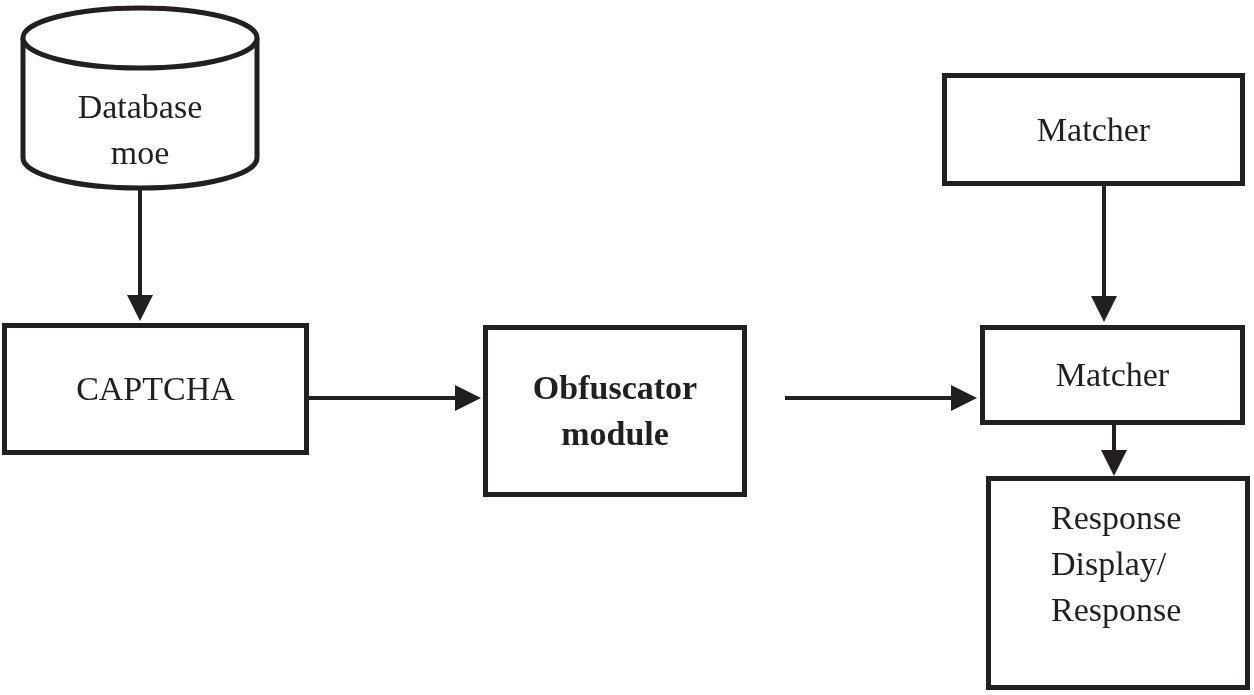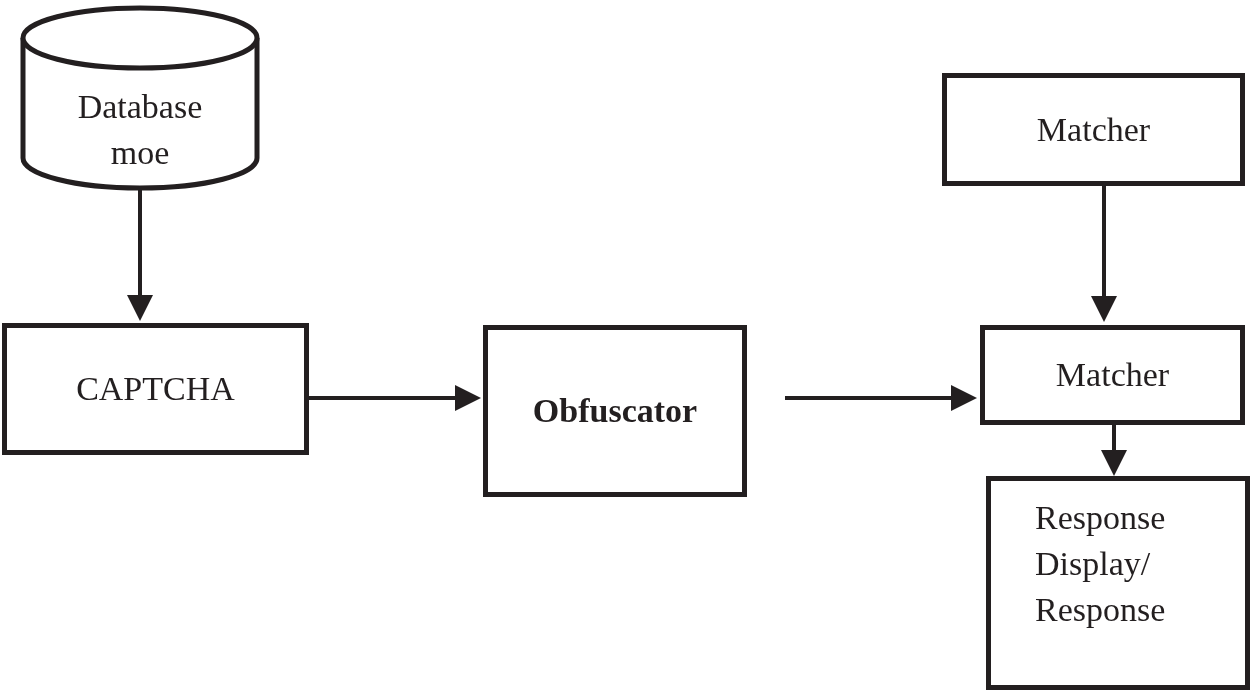--- a/index.html
+++ b/index.html
@@ -89,29 +89,30 @@
     <div class="line">Database</div>
     <div class="line">moe</div>
   </div>
 
   <div class="node" style="left:2px; top:323px; width:307px; height:132px;gap:24px;">
     <div class="line">CAPTCHA</div>
   </div>
 
   <div class="node" style="left:483px; top:325px; width:264px; height:172px;font-weight:bold;">
     <div class="line">Obfuscator</div>
+    <div class="line">module</div>
   </div>
 
   <div class="node" style="left:942px; top:73px; width:303px; height:113px;">
     <div class="line">Matcher</div>
   </div>
 
   <div class="node" style="left:980px; top:325px; width:265px; height:100px;">
     <div class="line">Matcher</div>
   </div>
 
-  <div class="node node--left" style="left:986px; top:476px; width:264px; height:214px; padding:14px 0 0 44px;">
+  <div class="node node--left" style="left:986px; top:476px; width:264px; height:214px; padding:14px 0 0 60px;">
     <div class="line">Response</div>
     <div class="line">Display/</div>
     <div class="line">Response</div>
   </div>
 
 </div>
 
 </body></html>

